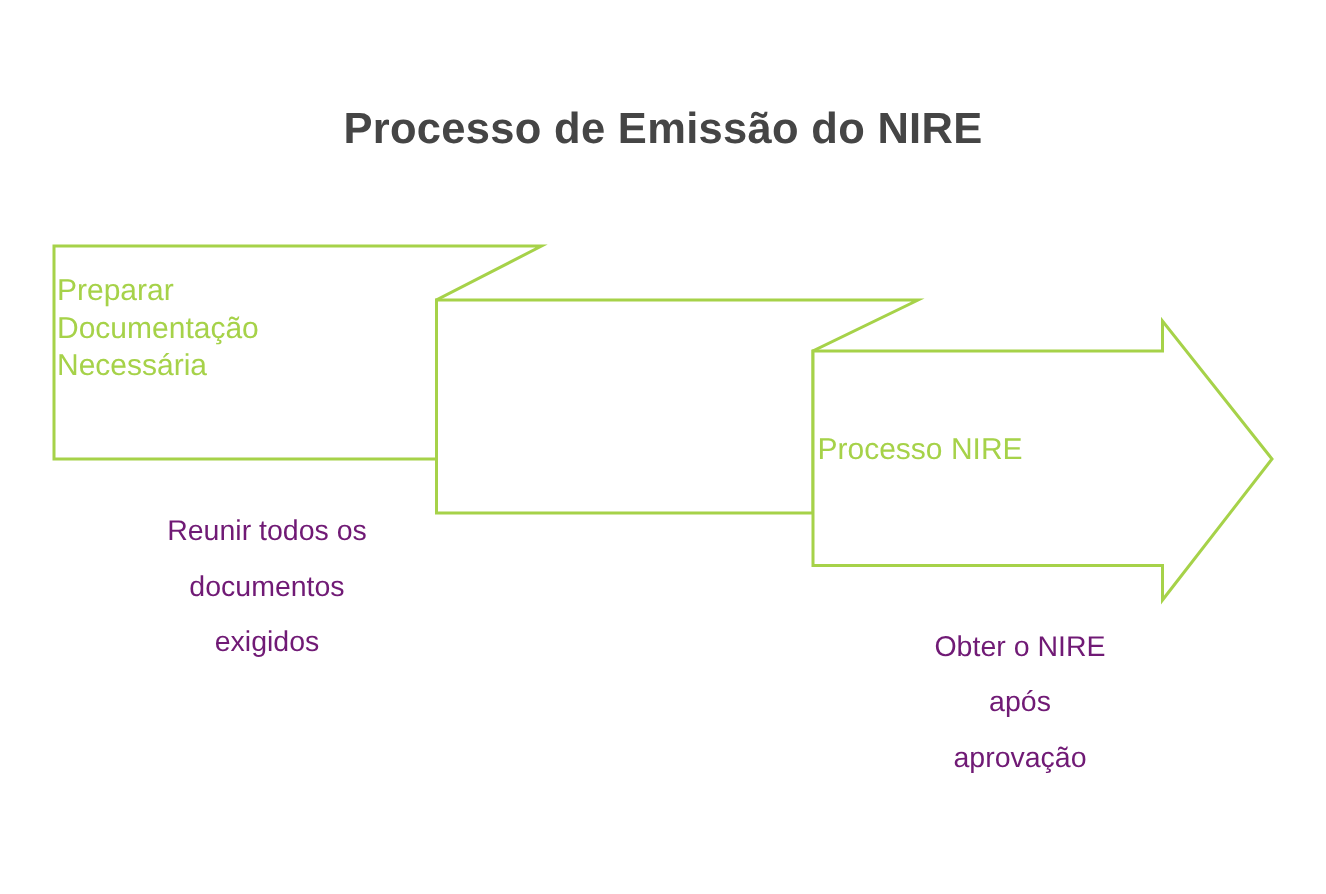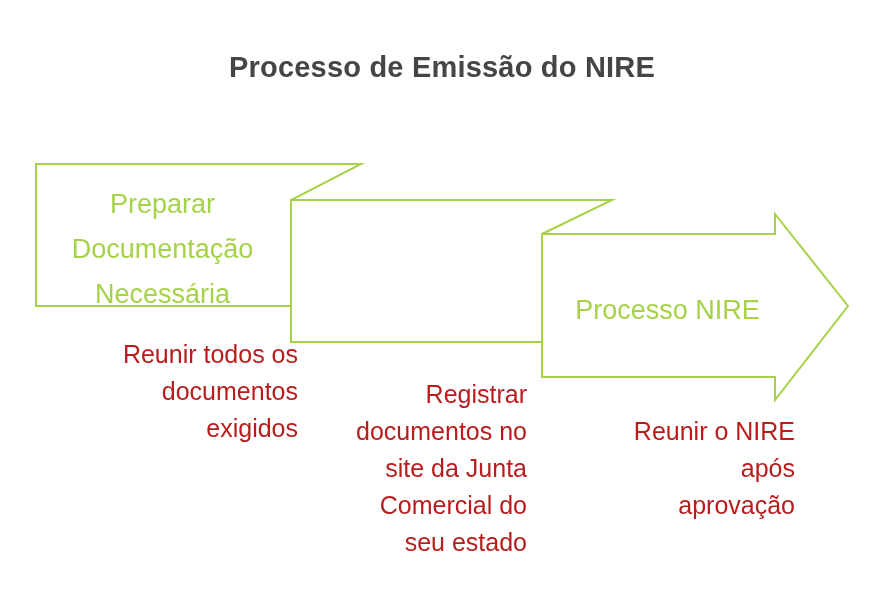--- a/index.html
+++ b/index.html
@@ -18,21 +18,21 @@
   }
   #canvas {
     position: absolute;
     inset: 0;
     width: 884px;
     height: 596px;
   }
   #page-title {
     position: absolute;
     left: 0;
-    top: 51px;
+    top: 70px;
     width: 884px;
     text-align: center;
     font-size: 29px;
     font-weight: bold;
     color: #454545;
     letter-spacing: 0.2px;
     white-space: nowrap;
   }
   svg.chevrons {
     position: absolute;
@@ -45,31 +45,30 @@
   svg.chevrons path {
     fill: #ffffff;
     stroke: #a6d249;
     stroke-width: 2;
     stroke-linejoin: miter;
     stroke-miterlimit: 10;
   }
   .step-label {
     position: absolute;
     color: #a6d249;
-    font-size: 27px;
-    line-height: 45px;
-    text-align: center;
+    font-size: 20px;
+    line-height: 25px;
     white-space: pre-line;
   }
   .step-caption {
     position: absolute;
-    color: #b91c1c;
-    font-size: 25px;
+    color: #701a75;
+    font-size: 19px;
     line-height: 37px;
-    text-align: right;
+    text-align: center;
     white-space: pre-line;
   }
   
   #label-step-1 { left: 38px;  top: 182px; width: 249px; }
   #caption-step-1 { left: 58px;  top: 336px; width: 240px; }
   
   #label-step-2 { left: 293px; top: 219px; width: 240px; }
   #caption-step-2 { left: 312px; top: 376px; width: 215px; }
   
   #label-step-3 { left: 545px; top: 288px; width: 245px; }
@@ -92,22 +91,17 @@
   </svg>
 
   <div class="step-label" id="label-step-1">Preparar
 Documentação
 Necessária</div>
   <div class="step-label" id="label-step-3">Processo NIRE</div>
 
   <div class="step-caption" id="caption-step-1">Reunir todos os
 documentos
 exigidos</div>
-  <div class="step-caption" id="caption-step-2">Registrar
-documentos no
-site da Junta
-Comercial do
-seu estado</div>
-  <div class="step-caption" id="caption-step-3">Reunir o NIRE
+  <div class="step-caption" id="caption-step-3">Obter o NIRE
 após
 aprovação</div>
 
 </div>
 
 </body></html>

